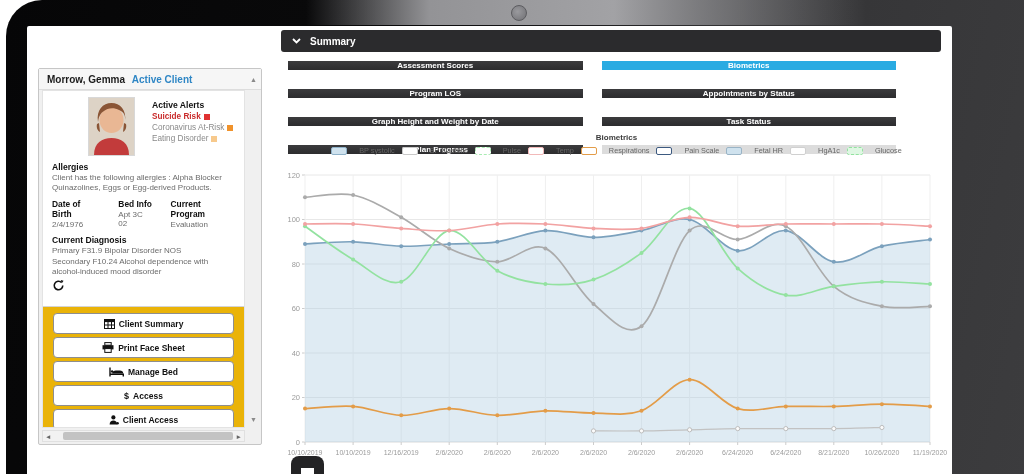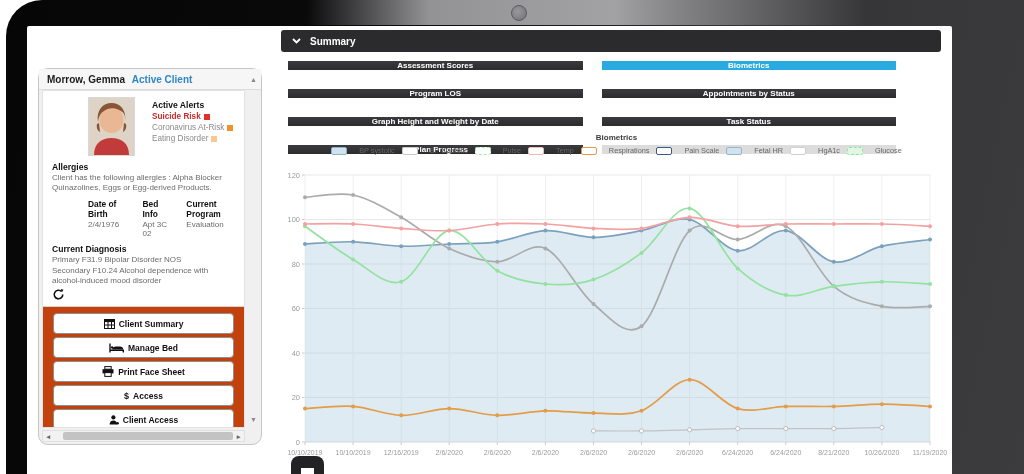--- a/index.html
+++ b/index.html
@@ -8,46 +8,46 @@
   .device{position:absolute;left:6px;top:0;width:1054px;height:545px;border-radius:36px;
     background:linear-gradient(102deg,#060607 0%,#0a0a0b 36%,#1c1c1e 50%,#333335 62%,#3d3d3f 100%);}
   .device-top{position:absolute;left:300px;top:0;width:560px;height:25px;
     background:linear-gradient(to right,rgba(150,150,152,0),#939396 22%,#a2a2a5 55%,rgba(95,95,98,0));}
   .camera{position:absolute;left:205px;top:5px;width:14px;height:14px;border-radius:50%;
     background:radial-gradient(circle at 40% 40%,#9a9a9e,#707074);border:1px solid #5c5c60;}
   .screen{position:absolute;left:21px;top:26px;width:925px;height:505px;background:#fff;border-radius:2px;overflow:hidden;}
 
   
   .card{position:absolute;left:11px;top:42px;width:224px;height:377px;background:#f0f0f0;
-    border:1px solid #c6c6c6;border-radius:10px;box-sizing:border-box;}
+    border:1px solid #c6c6c6;border-radius:2px;box-sizing:border-box;}
   .card-header{position:absolute;left:0;top:0;right:0;height:21px;background:#f6f6f6;
     border-bottom:1px solid #ddd;padding:5px 8px 0;box-sizing:border-box;font-size:10px;font-weight:bold;color:#1a1a1a;white-space:nowrap;}
   .client-status{color:#2e86c5;margin-left:4px;}
   .arrow{position:absolute;color:#8a8a8a;font-size:7px;line-height:7px;cursor:default;}
   .vup{right:4px;top:7px;}
   .vdown{right:4px;bottom:21px;}
   .card-scroll{position:absolute;left:3px;top:21px;right:16px;bottom:16px;background:#fff;
     border:1px solid #e3e3e3;overflow:hidden;}
   .card-white{height:215px;box-sizing:border-box;padding:4px 9px 0;overflow:hidden;font-size:8px;color:#6b6b6b;}
   .photo-row{display:flex;gap:17px;padding-left:36px;padding-top:2px;}
   .photo{width:47px;height:59px;flex:0 0 47px;border:1px solid #d8d8d8;box-sizing:border-box;overflow:hidden;}
   .alerts{padding-top:3px;}
   .alerts-title{font-size:8.6px;font-weight:bold;color:#111;}
   .alert-line{margin-top:2px;font-size:8.2px;display:flex;align-items:center;gap:3px;white-space:nowrap;}
   .alert-sq{display:inline-block;width:6px;height:6px;}
   .sec-title{font-size:8.6px;font-weight:bold;color:#111;margin-top:6px;}
   .body-text{line-height:1.28;margin-top:1px;}
-  .info-row{display:flex;gap:18px;margin-top:6px;margin-left:36px;}
+  .info-row{display:flex;gap:18px;margin-top:6px;}
   .info-col .lbl{font-size:8.4px;font-weight:bold;color:#111;}
   .info-col .val{margin-top:1px;}
   .diag-line{line-height:1.28;}
   .consent-row{display:flex;justify-content:space-between;align-items:flex-end;margin-top:2px;}
   .consent-link{color:#2e86c5;font-weight:bold;font-size:8.4px;text-decoration:underline;cursor:pointer;}
   .refresh{width:13px;height:13px;margin-right:2px;cursor:pointer;}
-  .card-actions{height:126px;background:#c2410c;border-top:1px solid #d4d4d4;box-sizing:border-box;padding:6px 10px 0;}
+  .card-actions{height:126px;background:#eab308;border-top:1px solid #d4d4d4;box-sizing:border-box;padding:6px 10px 0;}
   .action-btn{height:19px;margin-bottom:3px;background:#fff;border:1px solid #8e8e8e;border-radius:4px;
     display:flex;align-items:center;justify-content:center;gap:4px;font-size:8.5px;font-weight:bold;color:#111;cursor:pointer;}
   .action-btn svg{display:block;}
   .dollar{font-weight:bold;font-size:9px;}
   .hscroll{position:absolute;left:3px;right:16px;bottom:2px;height:12px;background:#f2f2f2;border:1px solid #e0e0e0;box-sizing:border-box;}
   .hthumb{position:absolute;left:20px;width:170px;top:1px;bottom:1px;background:#c3c3c3;border-radius:2px;cursor:pointer;}
   .hl{position:absolute;left:2px;top:2px;font-size:6.5px;color:#666;cursor:pointer;}
   .hr{position:absolute;right:2px;top:2px;font-size:6.5px;color:#666;cursor:pointer;}
 
   
@@ -159,38 +159,38 @@
                     <rect x="0.5" y="0.5" width="10" height="2.6" fill="#111"></rect>
                     <line x1="0.5" y1="6" x2="10.5" y2="6" stroke="#111"></line>
                     <line x1="4" y1="3" x2="4" y2="9.5" stroke="#111"></line>
                     <line x1="7.5" y1="3" x2="7.5" y2="9.5" stroke="#111"></line>
                   </svg>
                 </span>
                 <span>Client Summary</span>
               </div>
               <div class="action-btn">
                 <span style="display: flex;">
+                  <svg width="12" height="11" viewBox="0 0 12 11">
+                    <rect x="2.8" y="0.6" width="6.4" height="2.6" fill="none" stroke="#111"></rect>
+                    <rect x="0.5" y="3.2" width="11" height="4.2" fill="#111"></rect>
+                    <rect x="2.8" y="6.6" width="6.4" height="3.8" fill="#fff" stroke="#111"></rect>
+                  </svg>
+                </span>
+                <span>Print Face Sheet</span>
+              </div>
+              <div class="action-btn">
+                <span style="display: flex;">
                   <svg width="15" height="10" viewBox="0 0 15 10">
                     <line x1="1" y1="0.5" x2="1" y2="9.5" stroke="#111" stroke-width="1.4"></line>
                     <path d="M1 7.2h13.3v2.4" fill="none" stroke="#111" stroke-width="1.4"></path>
                     <path d="M3.2 6.4c0-2 1.8-2.8 3.6-2.8h4c2 0 3.4 1 3.4 2.8z" fill="#111"></path>
                     <circle cx="3.1" cy="4.4" r="1.2" fill="#111"></circle>
                   </svg>
                 </span>
                 <span>Manage Bed</span>
-              </div>
-              <div class="action-btn">
-                <span style="display: flex;">
-                  <svg width="12" height="11" viewBox="0 0 12 11">
-                    <rect x="2.8" y="0.6" width="6.4" height="2.6" fill="none" stroke="#111"></rect>
-                    <rect x="0.5" y="3.2" width="11" height="4.2" fill="#111"></rect>
-                    <rect x="2.8" y="6.6" width="6.4" height="3.8" fill="#fff" stroke="#111"></rect>
-                  </svg>
-                </span>
-                <span>Print Face Sheet</span>
               </div>
               <div class="action-btn">
                 <span style="display: flex;">
                   <span class="dollar">$</span>
                 </span>
                 <span>Access</span>
               </div>
               <div class="action-btn">
                 <span style="display: flex;">
                   <svg width="10" height="10" viewBox="0 0 10 10">

